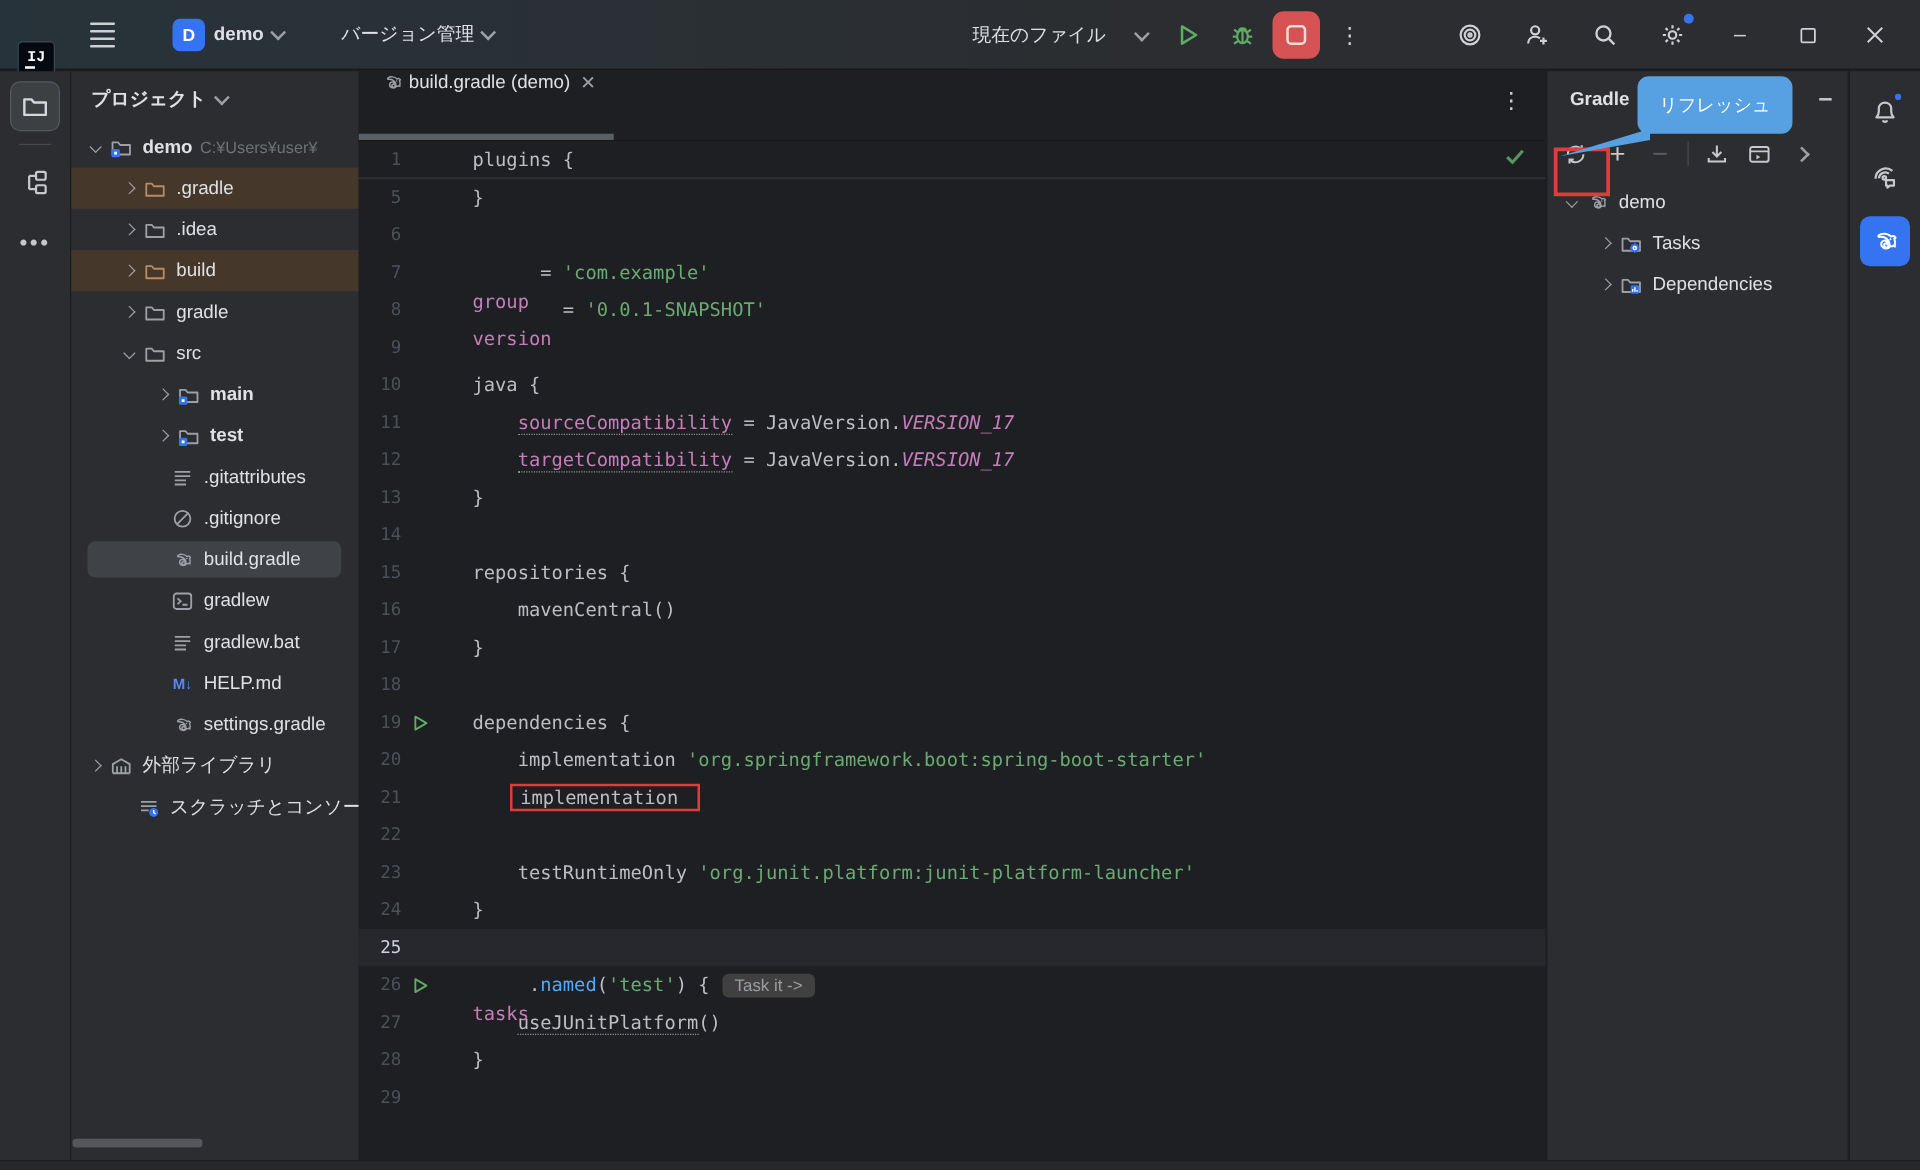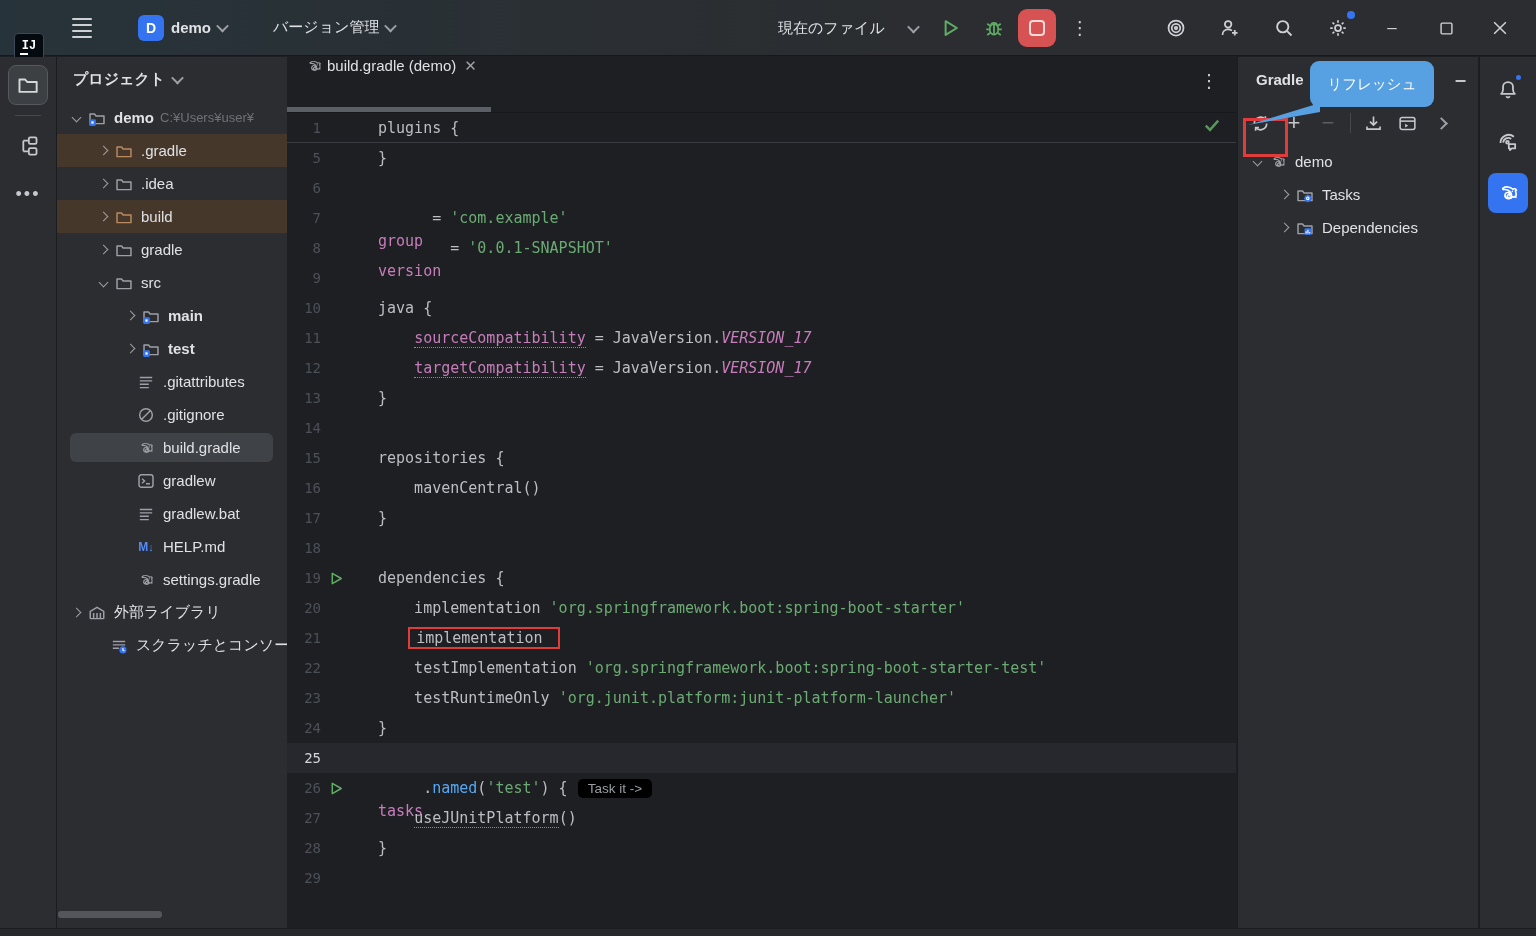--- a/index.html
+++ b/index.html
@@ -80,21 +80,21 @@
   .cl.active .ln { color:#d1d4da; }
   .cl .gut { width:30px; flex:0 0 30px; display:flex; align-items:center; justify-content:center; }
   .cl .body { padding-left:27px; display:flex; align-items:center; }
   .tk-d { color:#bcbec4; }
   .tk-k { color:#c77dbb;margin-top:45px; }
   .tk-ku { color:#c77dbb; border-bottom:1.5px dotted #8a8d93; }
   .tk-s { color:#6aab73; }
   .tk-m { color:#56a8f5; }
   .tk-i { color:#c77dbb; font-style:italic; }
   .tk-u { color:#bcbec4; border-bottom:1.5px dotted #8a8d93; }
-  .inlay { background:#000000; color:#9a9da3; border-radius:5px; padding:2px 10px; margin-left:10px;
+  .inlay { background:#404040; color:#9a9da3; border-radius:5px; padding:2px 10px; margin-left:10px;
     font-family:"Liberation Sans",sans-serif; font-size:13.5px; }
   .redbox { border:2px solid #e13c3c; padding:0 6px; margin-left:-6px; display:flex; align-items:center; }
   #ok-check { position:absolute; right:14px; top:58px; }
 
   
   #gradlepanel { left:1237px; top:57px; width:241px; height:871px; background:#2b2d30; border-left:1px solid #1b1c1f; }
   #gradle-head { height:44px; display:flex; align-items:center; padding:0 12px 0 18px; font-size:15px; font-weight:bold; color:#dfe1e5; }
   #gradle-hide { margin-left:auto; color:#c6c8cd; font-size:20px; }
   #gradle-toolbar { height:44px; display:flex; align-items:center; gap:2px; padding-left:6px; color:#c6c8cd; }
   .gtb { width:32px; height:32px; display:flex; align-items:center; justify-content:center; border-radius:5px; }
@@ -457,21 +457,21 @@
         <div class="cl"><span class="ln">14</span><span class="gut"></span><span class="body"></span></div>
         <div class="cl"><span class="ln">15</span><span class="gut"></span><span class="body"><span class="tk-d">repositories {</span></span></div>
         <div class="cl"><span class="ln">16</span><span class="gut"></span><span class="body"><span class="tk-d">    mavenCentral()</span></span></div>
         <div class="cl"><span class="ln">17</span><span class="gut"></span><span class="body"><span class="tk-d">}</span></span></div>
         <div class="cl"><span class="ln">18</span><span class="gut"></span><span class="body"></span></div>
         <div class="cl"><span class="ln">19</span><span class="gut"><svg width="15" height="15" viewBox="0 0 16 16">
               <path d="M3.5 2.5l9.5 5.5-9.5 5.5z" fill="none" stroke="#5fad65" stroke-width="1.6" stroke-linejoin="round"></path>
             </svg></span><span class="body"><span class="tk-d">dependencies {</span></span></div>
         <div class="cl"><span class="ln">20</span><span class="gut"></span><span class="body"><span class="tk-d">    implementation </span><span class="tk-s">'org.springframework.boot:spring-boot-starter'</span></span></div>
         <div class="cl"><span class="ln">21</span><span class="gut"></span><span class="body"><span class="tk-d">    </span><span class="redbox"><span class="tk-d">implementation </span></span></span></div>
-        <div class="cl"><span class="ln">22</span><span class="gut"></span><span class="body"><span class="tk-d">    testImplementation </span><span class="tk-s">'org.springframework.boot:spring-boot-starter-test'</span></span></div>
+        <div class="cl"><span class="ln">22</span><span class="gut"></span></div>
         <div class="cl"><span class="ln">23</span><span class="gut"></span><span class="body"><span class="tk-d">    testRuntimeOnly </span><span class="tk-s">'org.junit.platform:junit-platform-launcher'</span></span></div>
         <div class="cl"><span class="ln">24</span><span class="gut"></span><span class="body"><span class="tk-d">}</span></span></div>
         <div class="cl active"><span class="ln">25</span><span class="gut"></span><span class="body"></span></div>
         <div class="cl"><span class="ln">26</span><span class="gut"><svg width="15" height="15" viewBox="0 0 16 16">
               <path d="M3.5 2.5l9.5 5.5-9.5 5.5z" fill="none" stroke="#5fad65" stroke-width="1.6" stroke-linejoin="round"></path>
             </svg></span><span class="body"><span class="tk-k">tasks</span><span class="tk-d">.</span><span class="tk-m">named</span><span class="tk-d">(</span><span class="tk-s">'test'</span><span class="tk-d">) {</span><span class="inlay">Task it -&gt;</span></span></div>
         <div class="cl"><span class="ln">27</span><span class="gut"></span><span class="body"><span class="tk-d">    </span><span class="tk-u">useJUnitPlatform</span><span class="tk-d">()</span></span></div>
         <div class="cl"><span class="ln">28</span><span class="gut"></span><span class="body"><span class="tk-d">}</span></span></div>
         <div class="cl"><span class="ln">29</span><span class="gut"></span><span class="body"></span></div>
       </div>

